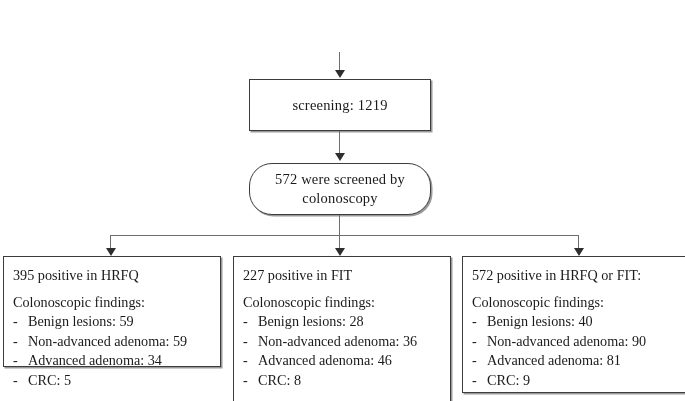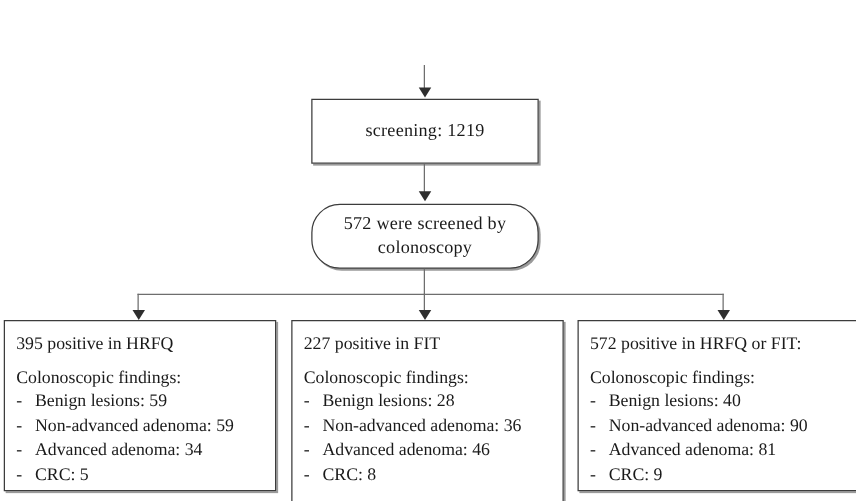--- a/index.html
+++ b/index.html
@@ -122,21 +122,21 @@
 
   <div class="vline" style="left:110px; top:235px; height:15px;"></div>
   <div class="arrow" style="left:106px; top:248px;"></div>
 
   <div class="vline" style="left:339px; top:235px; height:15px;"></div>
   <div class="arrow" style="left:335px; top:248px;"></div>
 
   <div class="vline" style="left:578px; top:235px; height:15px;"></div>
   <div class="arrow" style="left:574px; top:248px;"></div>
 
-  <div class="node panel" style="left:3px; top:256px; width:218px; height:137px;">
+  <div class="node panel" style="left:3px; top:256px; width:218px; height:111px;">
     <div class="heading">395 positive in HRFQ</div>
     <div class="sub">Colonoscopic findings:</div>
     <ul>
       <li>
         <span class="dash">-</span>
         <span class="txt">Benign  lesions: 59</span>
       </li>
       <li>
         <span class="dash">-</span>
         <span class="txt">Non-advanced adenoma: 59</span>

